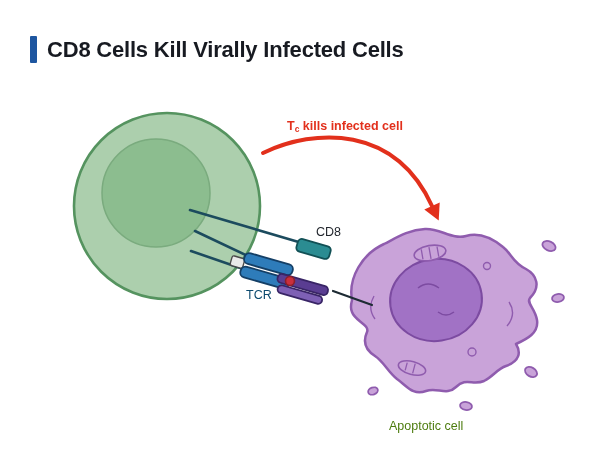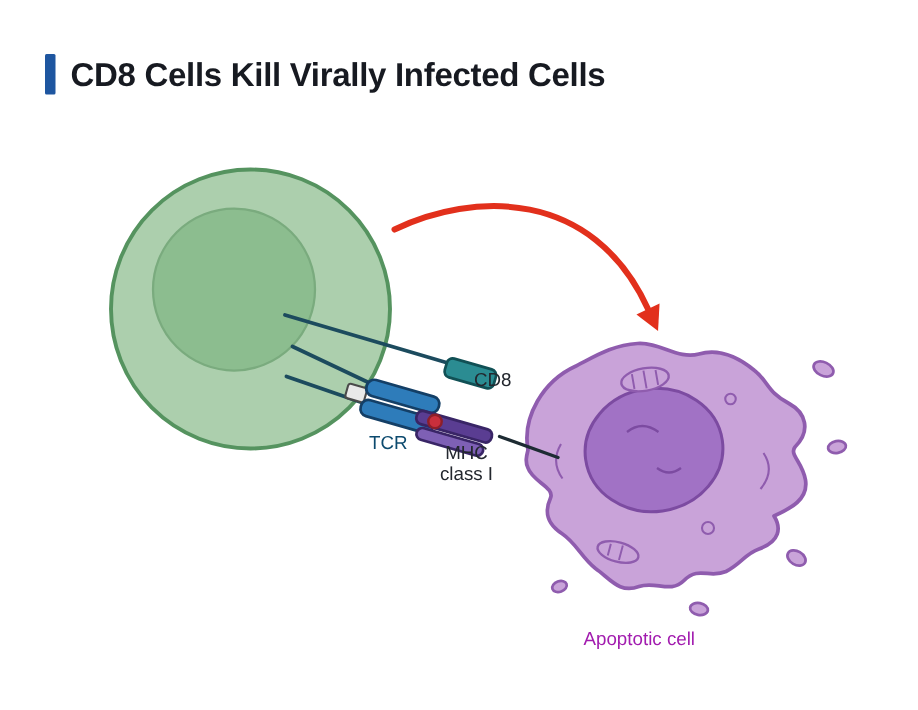--- a/index.html
+++ b/index.html
@@ -6,21 +6,21 @@
   .stage{
     position:relative;width:612px;height:473px;background:#ffffff;
     overflow:hidden;font-family:"Liberation Sans",sans-serif;
   }
   .title-row{position:absolute;left:30px;top:36px;display:flex;align-items:center;gap:10px;}
   .accent{width:7px;height:27px;border-radius:1px;}
   .title-row h1{margin:0;font-size:22px;font-weight:700;letter-spacing:-0.2px;}
   svg.diagram{position:absolute;left:0;top:0;}
   .lbl{position:absolute;font-size:12.5px;line-height:14px;white-space:nowrap;}
   .lbl-arrow{left:287px;top:119px;font-weight:700;}
-  .lbl-cd8{left:316px;top:246px;text-align:right;}
+  .lbl-cd8{left:316px;top:225px;text-align:right;}
   .lbl-tcr{left:246px;top:288px;}
   .lbl-mhc{left:282px;top:296px;width:58px;text-align:center;white-space:normal;line-height:13.5px;}
   .lbl-tcell{left:106px;top:303px;width:114px;text-align:center;white-space:normal;}
   .lbl-apo{left:389px;top:419px;}
   sub.s{font-size:8.5px;vertical-align:-2px;}
 </style>
 </head>
 <body>
 
 <div class="stage">
@@ -108,26 +108,25 @@
 
       <g transform="translate(279 273) rotate(16)">
         <rect x="0" y="0" width="52" height="9" rx="4" stroke-width="1.8" fill="#5a3d92" stroke="#392566"></rect>
         <rect x="3" y="11" width="46" height="8" rx="4" stroke-width="1.8" fill="#7e60b5" stroke="#392566"></rect>
       </g>
 
       <circle cx="290" cy="281" r="4.5" stroke-width="1.6" fill="#c92f3c" stroke="#8c1f2a"></circle>
     </g>
   </svg>
 
+  <div class="lbl lbl-arrow" style="color: rgb(226, 48, 28);">
+    <span>T</span><sub class="s">c</sub><span> kills infected cell</span>
+  </div>
 
   <div class="lbl lbl-cd8" style="color: rgb(35, 39, 46);">CD8</div>
 
   <div class="lbl lbl-tcr" style="color: #0c4a6e;">TCR</div>
 
-  <div class="lbl lbl-mhc" style="color: rgb(35, 39, 46);">
-    <div>MHC</div>
-    <div>class I</div>
-  </div>
 
 
-  <div class="lbl lbl-apo" style="color: #a21caf;">Apoptotic cell</div>
+  <div class="lbl lbl-apo" style="color: #4d7c0f;">Apoptotic cell</div>
 
 </div>
 
 </body></html>

